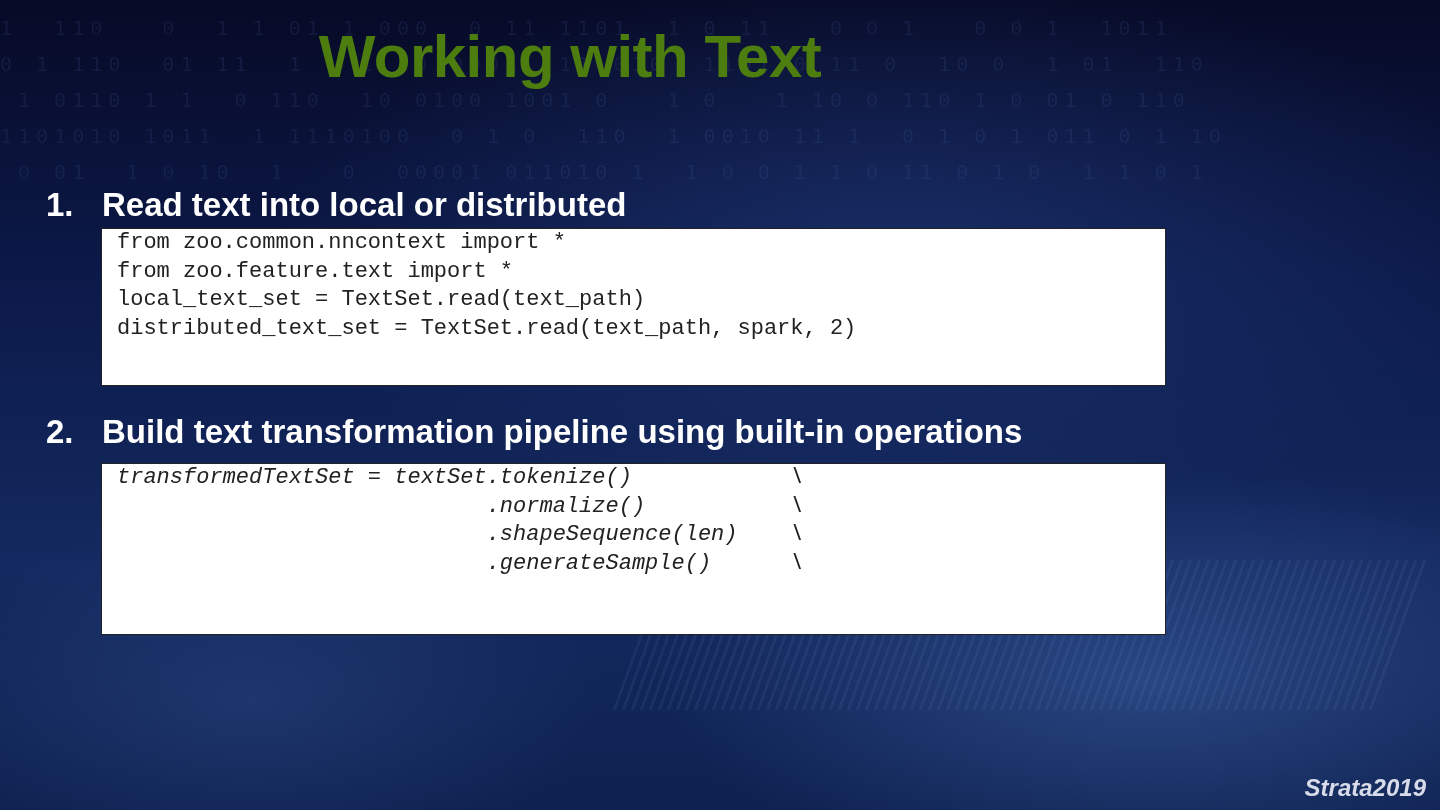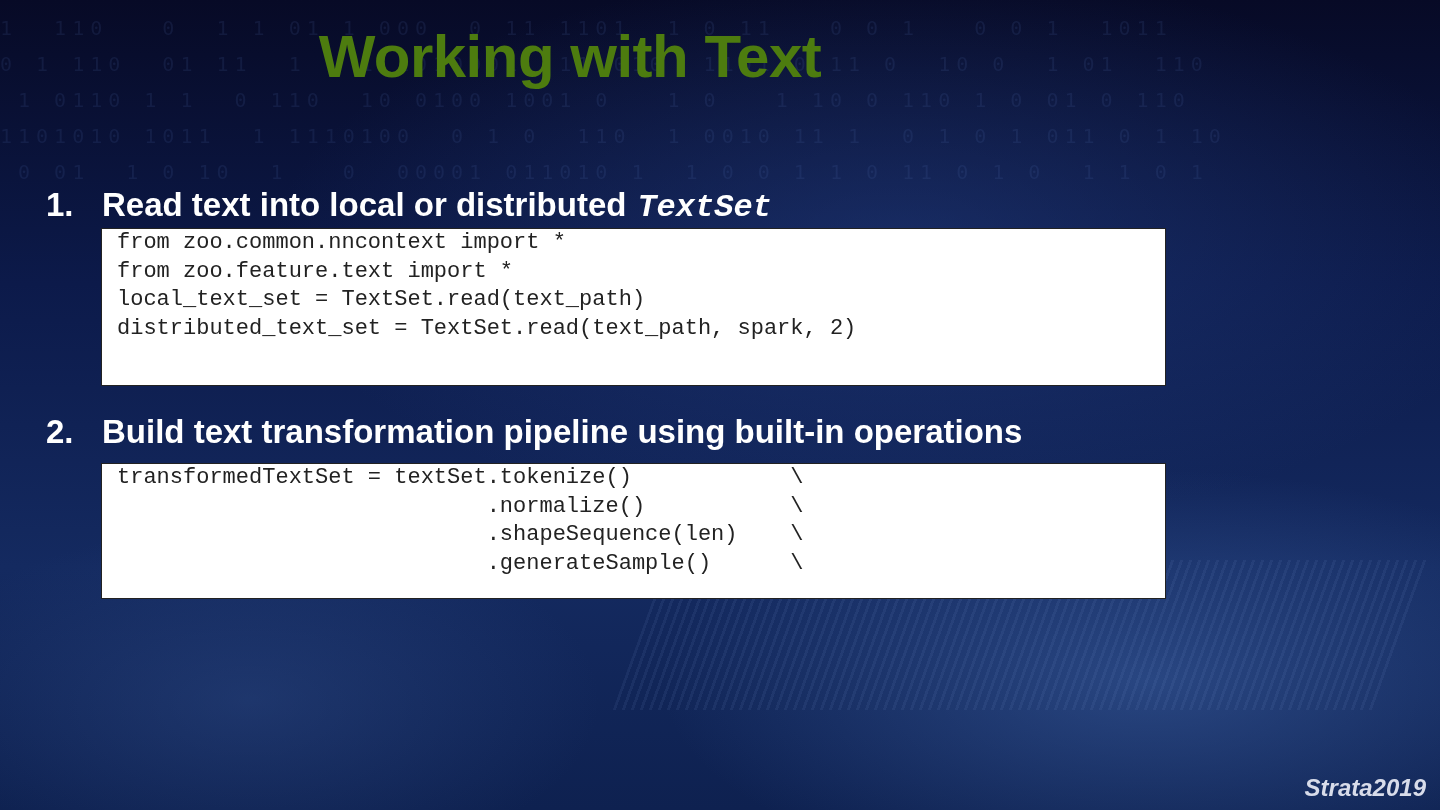--- a/index.html
+++ b/index.html
@@ -54,35 +54,34 @@
  1 0110 1 1  0 110  10 0100 1001 0   1 0   1 10 0 110 1 0 01 0 110
 1101010 1011  1 1110100  0 1 0  110  1 0010 11 1  0 1 0 1 011 0 1 10
  0 01  1 0 10  1   0  00001 011010 1  1 0 0 1 1 0 11 0 1 0  1 1 0 1</div>
 <div class="circuit"></div>
 
 <div class="title">Working with Text</div>
 
 <div class="heading" style="top:186px;">
   <span class="num">1.</span>
   <span>Read text into local or distributed</span>
-  <span class="code-term">TextSet</span>
 </div>
 
 <div class="codebox" style="top:228px; height:158px;">
   <div class="codeline">from zoo.common.nncontext import *</div>
   <div class="codeline">from zoo.feature.text import *</div>
   <div class="codeline">local_text_set = TextSet.read(text_path)</div>
   <div class="codeline">distributed_text_set = TextSet.read(text_path, spark, 2)</div>
 </div>
 
 <div class="heading" style="top:413px;">
   <span class="num">2.</span>
   <span>Build text transformation pipeline using built-in operations</span>
 </div>
 
-<div class="codebox" style="top:463px; height:136px;">
+<div class="codebox" style="top:463px; height:172px;font-style:italic;">
   <div class="codeline">transformedTextSet = textSet.tokenize()            \</div>
   <div class="codeline">                            .normalize()           \</div>
   <div class="codeline">                            .shapeSequence(len)    \</div>
   <div class="codeline">                            .generateSample()      \</div>
 </div>
 
 <div class="footer">Strata2019</div>
 
 </body></html>

